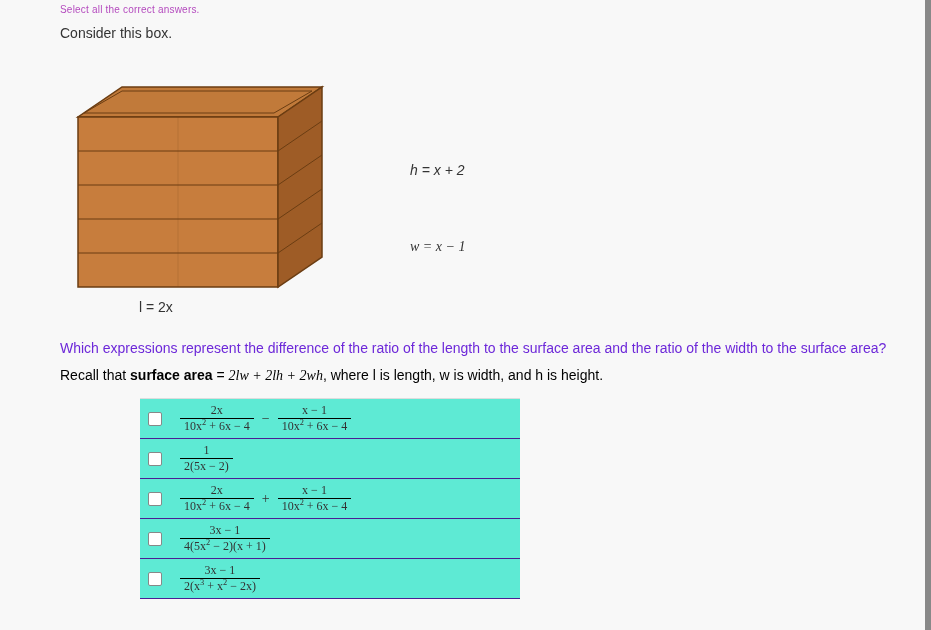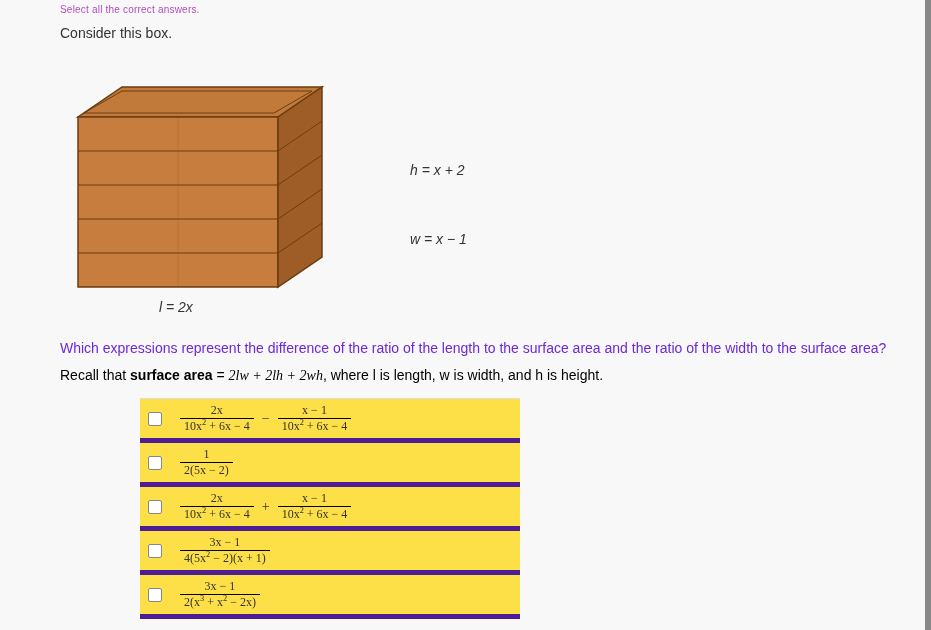--- a/index.html
+++ b/index.html
@@ -25,30 +25,30 @@
     color: #a21caf;
     padding: 4px 0 10px 0;
     letter-spacing: 0.2px;
     filter: blur(0.3px);
     opacity:0.8;
   }
   .consider { font-size: 14px; color: #333; margin-bottom: 26px; }
   .figure-row { display: flex; align-items: center; position: relative; height: 260px; margin-bottom: 10px; }
   .box-wrapper { position: relative; width: 280px; height: 240px; }
   .box-svg { width: 280px; height: 220px; }
-  .dim-l { position: absolute; left: 99px; top: 222px; font-style: italic; font-size: 14px; color:#333;}
+  .dim-l { position: absolute; left: 79px; top: 222px; font-size: 14px; color:#333;}
   .dims-right { position: absolute; left: 350px; top: 0; height: 100%; font-style: italic; font-size:14px; color:#333;}
   .dim-h { position: absolute; top: 95px; white-space: nowrap;}
-  .dim-w { position: absolute; top: 164px; white-space: nowrap;}
+  .dim-w { position: absolute; top: 172px; white-space: nowrap; font-family: Liberation Serif, serif;}
   .question { font-size: 14px; line-height: 1.6; color: #6d28d9; margin: 6px 0 6px 0; }
   .recall { font-size: 14px; color: #000000; margin: 8px 0 14px 0; }
   .recall b { font-weight: bold; }
   .formula-i { font-style: italic; font-family: 'Times New Roman', serif; }
   .options { margin-left: 80px; width: 380px; }
-  .opt-row { display: flex; align-items: center; border-bottom: 5px solid #4c1d95; padding: 4px 8px; background:#fde047;}
+  .opt-row { display: flex; align-items: center; border-bottom: 1px solid #4c1d95; padding: 4px 8px; background:#5eead4;}
   .opt-row:first-child{border-top:1px solid #ddd;}
   .chk { width: 14px; height: 14px; border: 1px solid #888; background: #fff; margin-right: 18px; flex-shrink: 0; border-radius:2px;}
   .frac { display: inline-block; text-align: center; vertical-align: middle; font-family: 'Times New Roman', serif; font-size: 12px; }
   .frac .num { display: block; border-bottom: 1px solid #000; padding: 0 4px; line-height:1.2;}
   .frac .den { display: block; padding: 0 4px; line-height:1.3;}
   .op-pm { font-family: 'Times New Roman', serif; font-size:14px; padding: 0 8px; }
   .sup{font-size:0.7em; vertical-align: super; line-height:0;}
   .expr-line{display:flex; align-items:center;}
 </style>
 </head>

